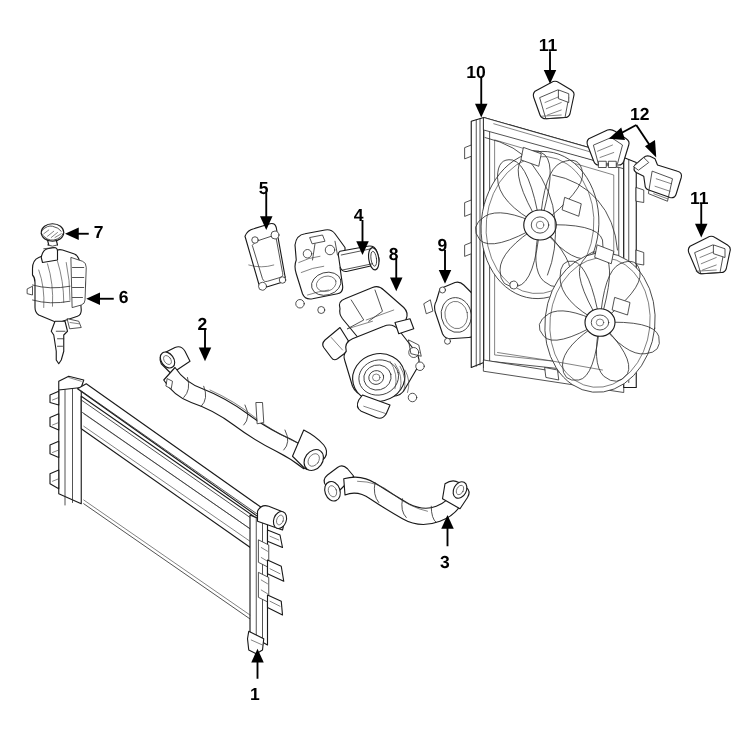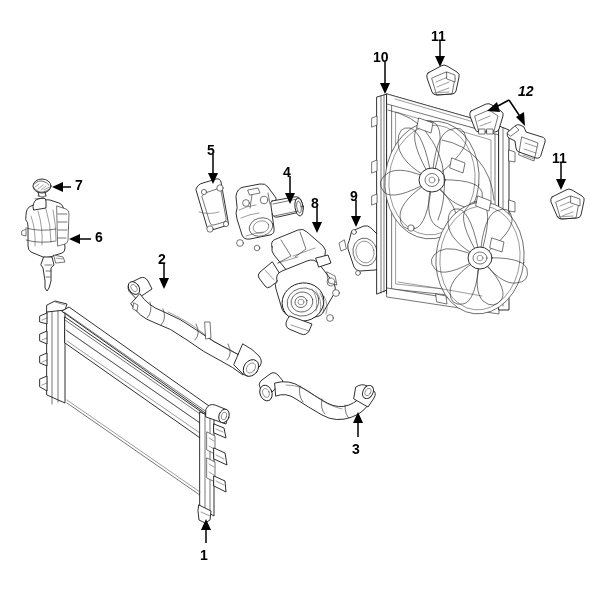--- a/index.html
+++ b/index.html
@@ -505,15 +505,15 @@
   <div class="callout-num" style="left:352px; top:442px;">3</div>
   <div class="callout-num" style="left:283px; top:165px;">4</div>
   <div class="callout-num" style="left:207px; top:143px;">5</div>
   <div class="callout-num" style="left:95px; top:230px;">6</div>
   <div class="callout-num" style="left:75px; top:178px;">7</div>
   <div class="callout-num" style="left:311px; top:196px;">8</div>
   <div class="callout-num" style="left:350px; top:189px;">9</div>
   <div class="callout-num" style="left:373px; top:50px;">10</div>
   <div class="callout-num" style="left:431px; top:29px;">11</div>
   <div class="callout-num" style="left:552px; top:151px;">11</div>
-  <div class="callout-num" style="left:518px; top:84px;font-style:italic;">12</div>
+  <div class="callout-num" style="left:504px; top:84px;">12</div>
 
 </div>
 
 </body></html>

